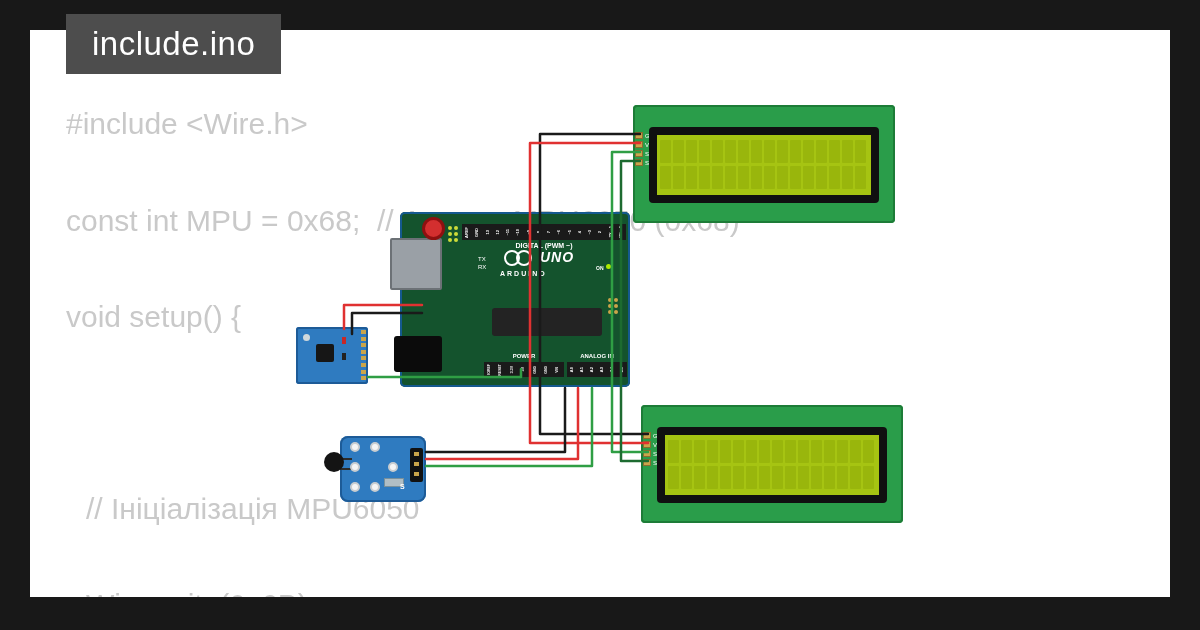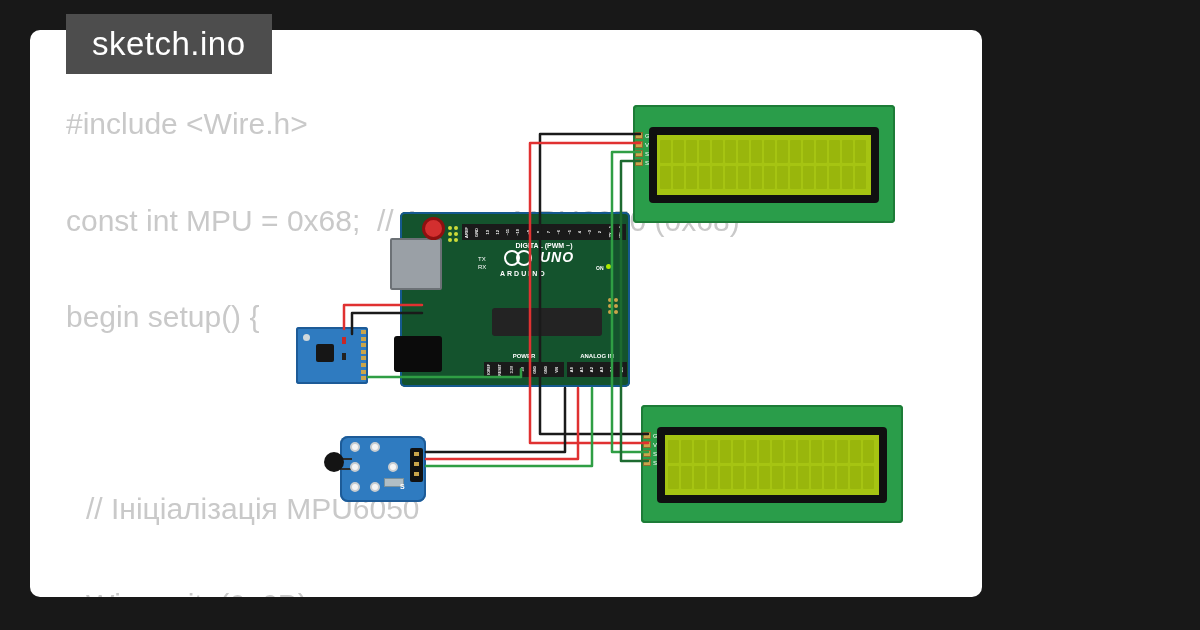--- a/index.html
+++ b/index.html
@@ -1,19 +1,19 @@
 <!DOCTYPE html>
 <html><head>
 <meta charset="utf-8">
 <style>
   html,body{margin:0;padding:0;}
   body{width:1200px;height:630px;background:#181818;position:relative;overflow:hidden;
        font-family:"Liberation Sans",sans-serif;}
-  .canvas{position:absolute;left:30px;top:30px;width:952px;height:567px;background:#ffffff;
-          border-radius:10px;overflow:hidden;}
+  .canvas{position:absolute;left:30px;top:30px;width:1140px;height:567px;background:#ffffff;
+          border-radius:0;overflow:hidden;}
   .tab{position:absolute;left:66px;top:14px;background:#4d4d4d;color:#fff;font-size:33px;
        padding:11px 26px;z-index:40;letter-spacing:.5px;}
   .code-layer{position:absolute;inset:0;z-index:1;}
   .code-line{position:absolute;font-size:30px;color:#c9c9c9;white-space:pre;line-height:1.2;}
   .part{position:absolute;z-index:2;}
   .abs{position:absolute;}
   
   .arduino{left:370px;top:182px;width:230px;height:175px;background:#14532d;border-radius:5px;
            box-shadow:inset 0 0 0 2px #15598f;}
   .a-usb{left:-10px;top:26px;width:48px;height:48px;background:#9aa0a6;border:2px solid #6c7176;border-radius:2px;}
@@ -86,21 +86,21 @@
   .logo-dot{position:absolute;width:9px;height:9px;border-radius:50%;background:#101010;top:-3px;}
 </style>
 </head>
 <body>
 
 <div class="canvas">
 
   <div class="code-layer">
       <div class="code-line" style="left: 36px; top: 76px;">#include &lt;Wire.h&gt;</div>
       <div class="code-line" style="left: 36px; top: 173px;">const int MPU = 0x68;  // Адреса MPU6050 (0x68)</div>
-      <div class="code-line" style="left: 36px; top: 269px;">begin setup() {</div>
+      <div class="code-line" style="left: 36px; top: 269px;">void setup() {</div>
       <div class="code-line" style="left: 56px; top: 461px;">// Ініціалізація MPU6050</div>
       <div class="code-line" style="left: 56px; top: 557px;">Wire.write(0x6B);</div>
     </div>
 
   <div class="part arduino">
     <div class="abs a-usb"></div>
     <div class="abs a-reset"></div>
     <div class="abs a-dots1 dotgrid"></div>
     <div class="abs a-topstrip">
         <span class="vlabel">AREF</span>
@@ -312,13 +312,13 @@
       <polyline points="314,299 314,275 392,275" stroke="#e03131" fill="none" stroke-width="2.5" stroke-linecap="round" stroke-linejoin="round"></polyline>
       <polyline points="322,304 322,283 392,283" stroke="#1a1a1a" fill="none" stroke-width="2.5" stroke-linecap="round" stroke-linejoin="round"></polyline>
       <polyline points="396,422 535,422 535,358" stroke="#1a1a1a" fill="none" stroke-width="2.5" stroke-linecap="round" stroke-linejoin="round"></polyline>
       <polyline points="396,429 548,429 548,358" stroke="#e03131" fill="none" stroke-width="2.5" stroke-linecap="round" stroke-linejoin="round"></polyline>
       <polyline points="396,436 562,436 562,358" stroke="#2f9e44" fill="none" stroke-width="2.5" stroke-linecap="round" stroke-linejoin="round"></polyline>
     </svg>
 
 
 </div>
 
-<div class="tab">sketch.ino</div>
+<div class="tab">include.ino</div>
 
 </body></html>

